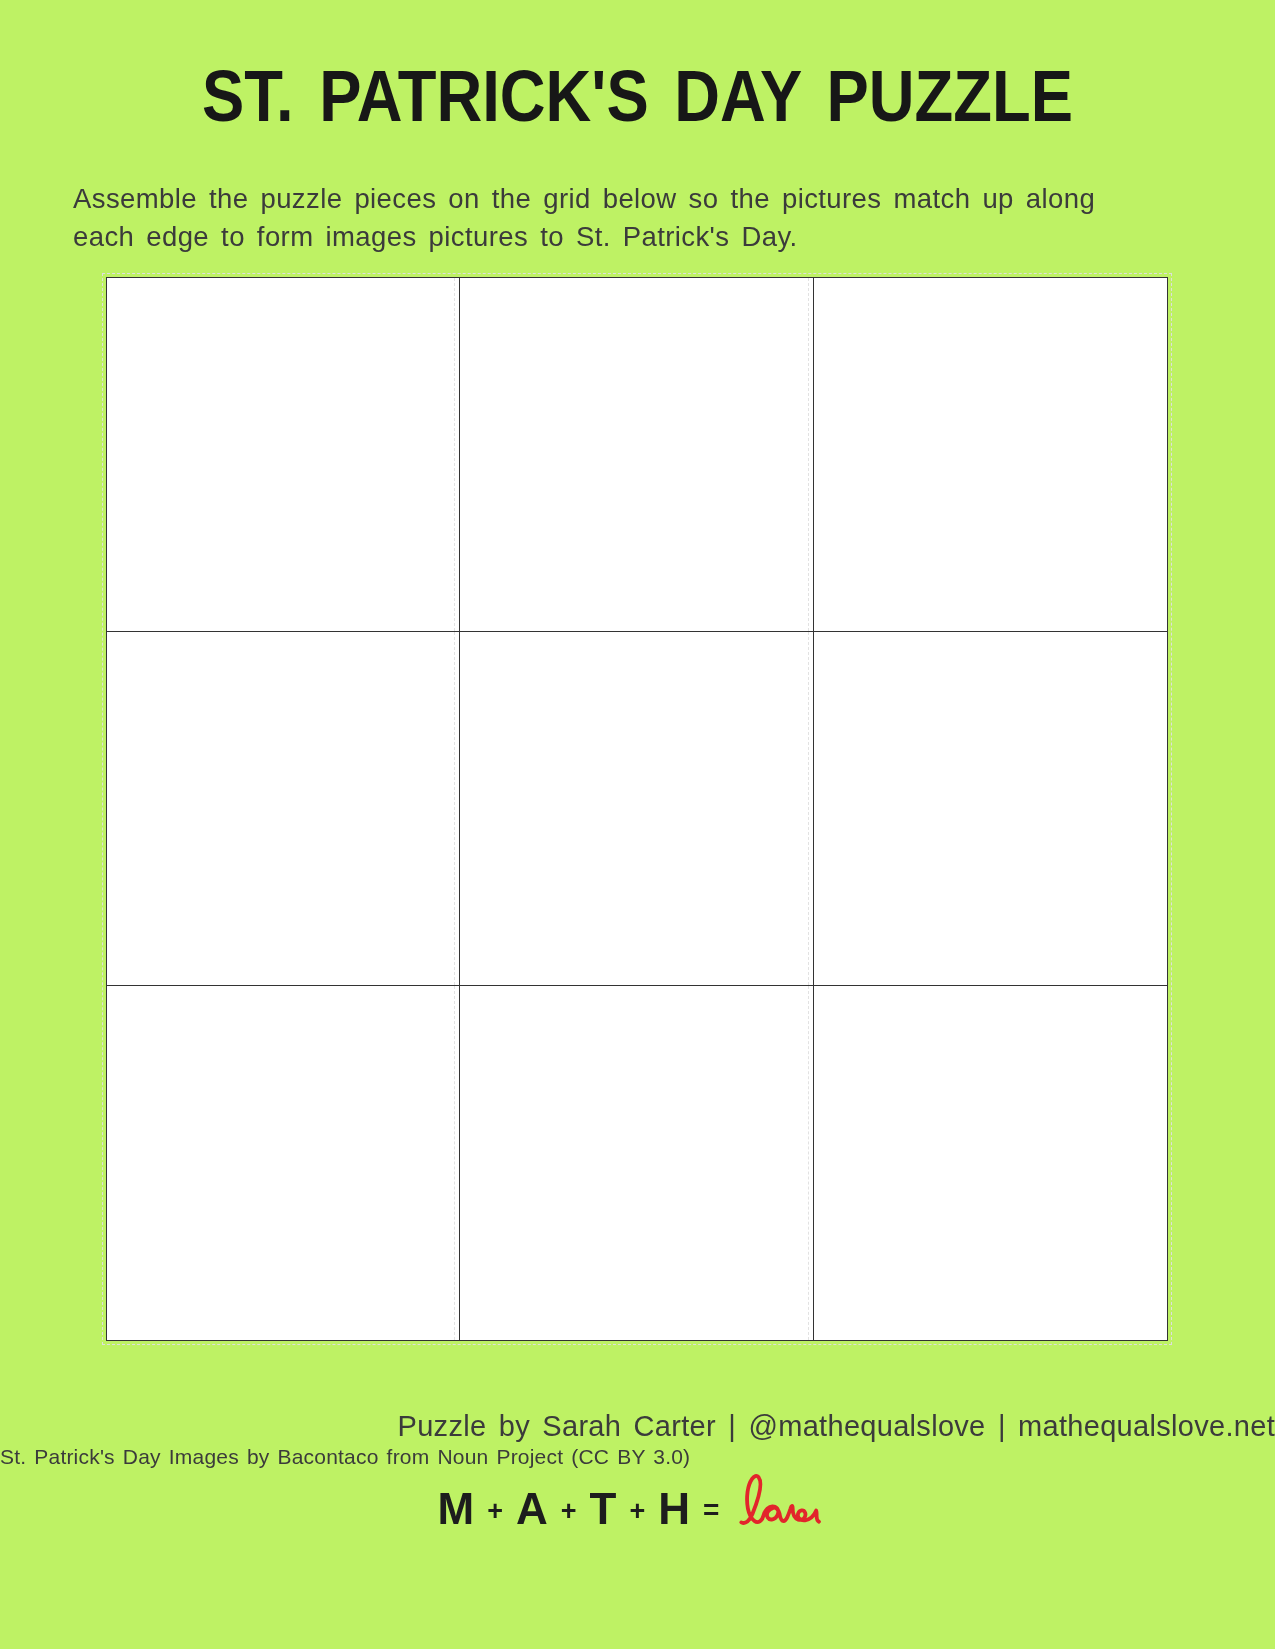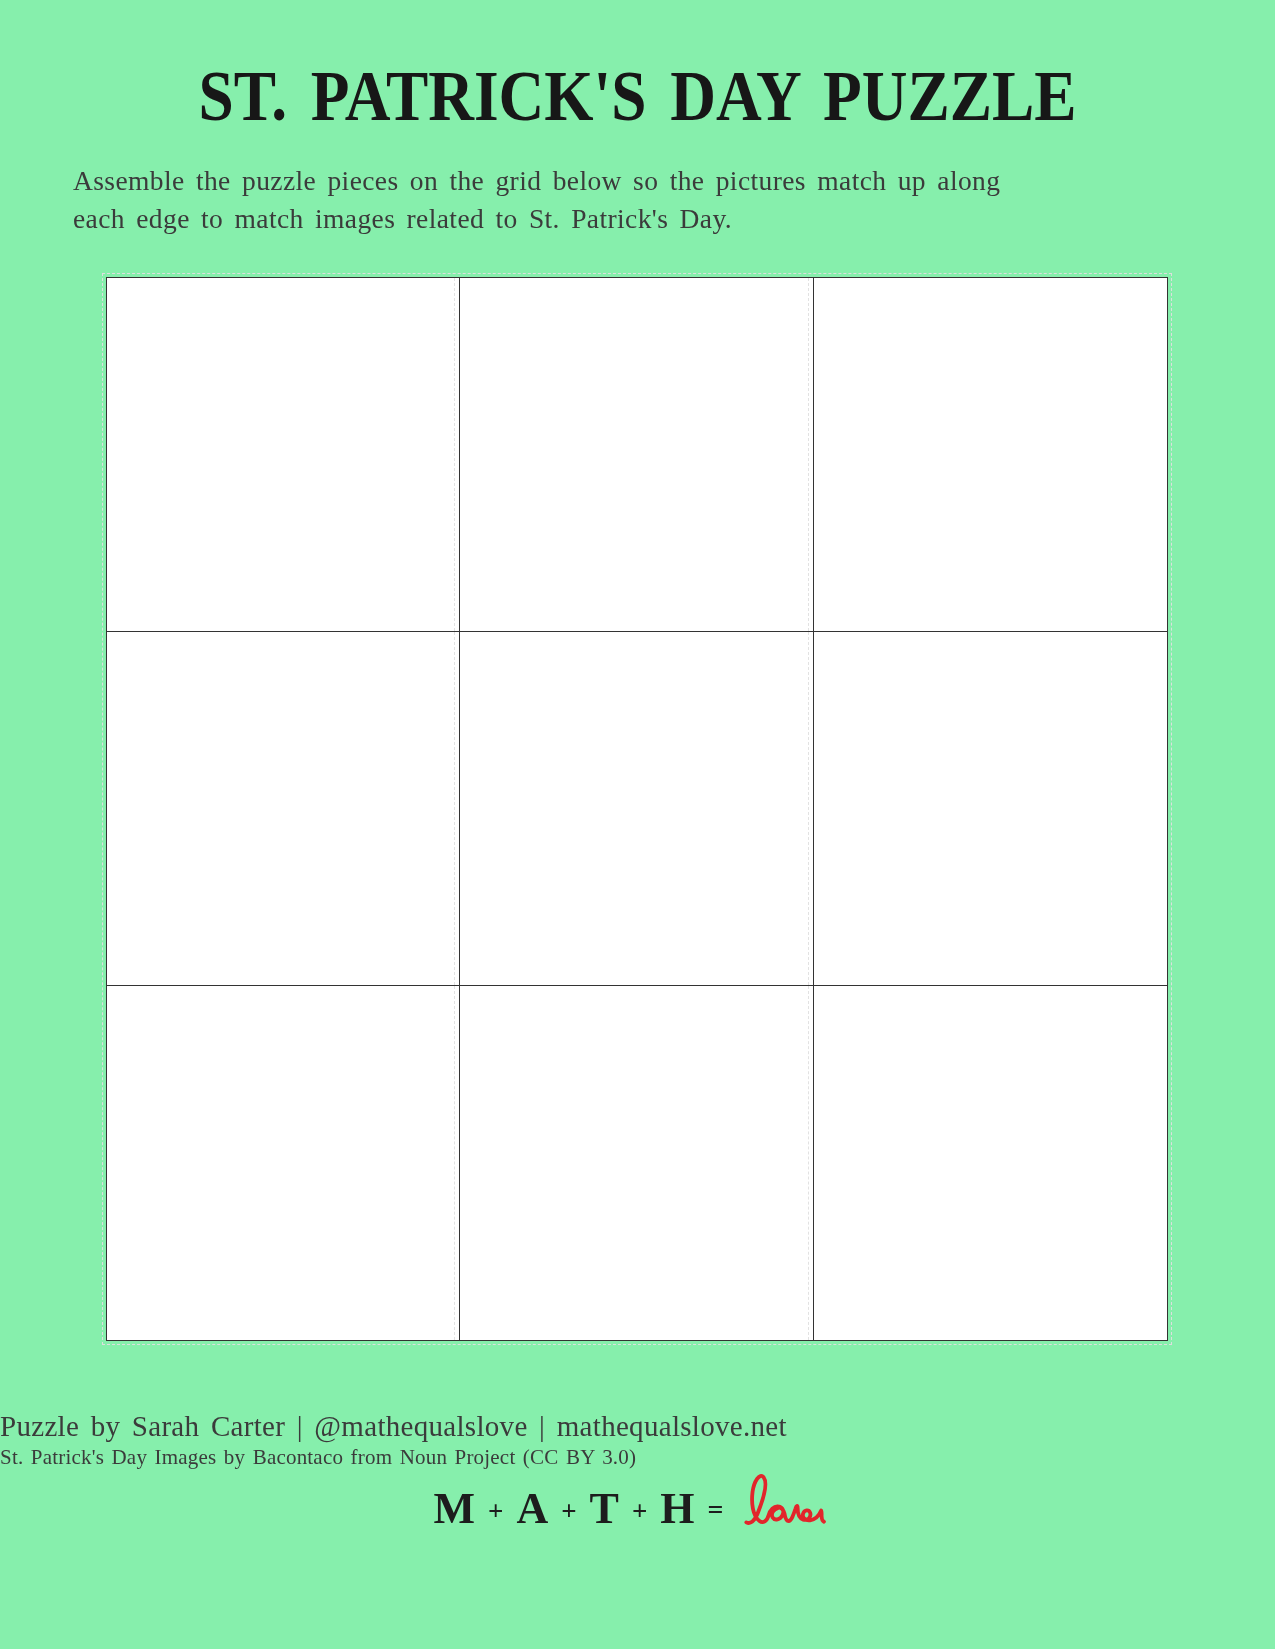--- a/index.html
+++ b/index.html
@@ -4,22 +4,22 @@
 <style>
   html, body {
     margin: 0;
     padding: 0;
     background: #ffffff;
   }
   .page {
     position: relative;
     width: 1275px;
     height: 1649px;
-    background: #86efac;
-    font-family: Liberation Serif, serif;
+    background: #bef264;
+    font-family: Liberation Sans, sans-serif;
     overflow: hidden;
   }
   .title {
     position: absolute;
     top: 56px;
     left: 0;
     width: 100%;
     margin: 0;
     text-align: center;
     font-size: 72px;
@@ -27,21 +27,21 @@
     font-weight: 800;
     color: #171717;
     letter-spacing: 0px;
     word-spacing: 9px;
     white-space: nowrap;
     transform: scaleX(0.88);
     transform-origin: 50% 50%;
   }
   .instructions {
     position: absolute;
-    top: 162px;
+    top: 180px;
     left: 73px;
     right: 60px;
     color: #3b3b3b;
     font-size: 27.5px;
     line-height: 37.5px;
     letter-spacing: 0.4px;
     word-spacing: 4px;
   }
   .grid {
     position: absolute;
@@ -76,21 +76,21 @@
     bottom: 0;
     right: 4px;
     width: 0;
     border-right: 1px dashed #e2e2e2;
   }
   .footer-credit {
     position: absolute;
     top: 1408px;
     left: 0;
     width: 100%;
-    text-align: left;
+    text-align: right;
     color: #3b3b3b;
     font-size: 29px;
     line-height: 36px;
     letter-spacing: 0.3px;
     word-spacing: 4px;
     white-space: nowrap;
   }
   .footer-attrib {
     position: absolute;
     top: 1444px;
@@ -143,21 +143,21 @@
 </style>
 </head>
 <body>
 
 <div class="page">
 
   <h1 class="title">ST. PATRICK'S DAY PUZZLE</h1>
 
   <div class="instructions">
     <div>Assemble the puzzle pieces on the grid below so the pictures match up along</div>
-    <div>each edge to match images related to St. Patrick's Day.</div>
+    <div>each edge to form images pictures to St. Patrick's Day.</div>
   </div>
 
   <div class="grid">
     <div class="cell"></div>
     <div class="cell"></div>
     <div class="cell"></div>
     <div class="cell"></div>
     <div class="cell"></div>
     <div class="cell"></div>
     <div class="cell"></div>

